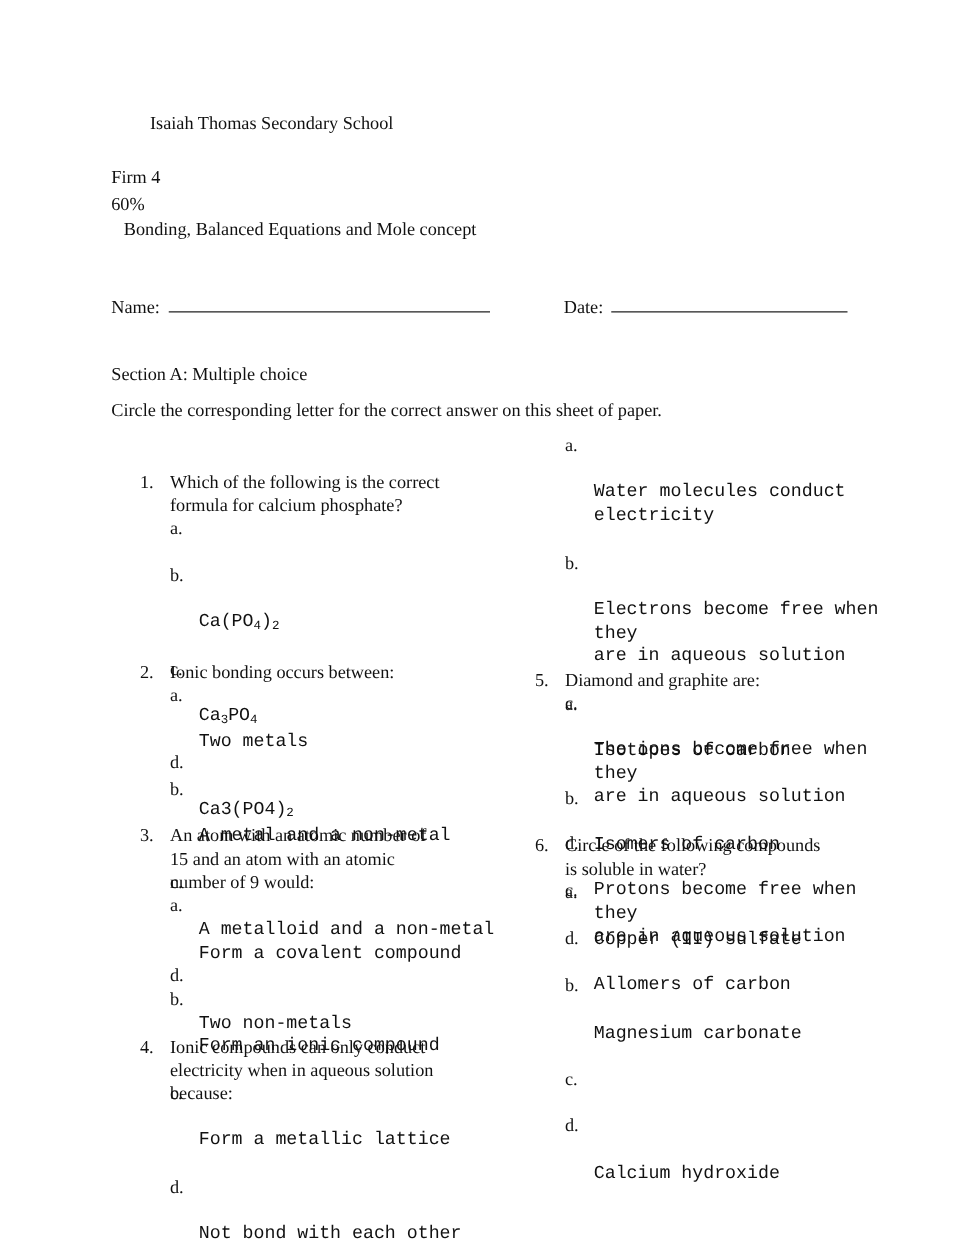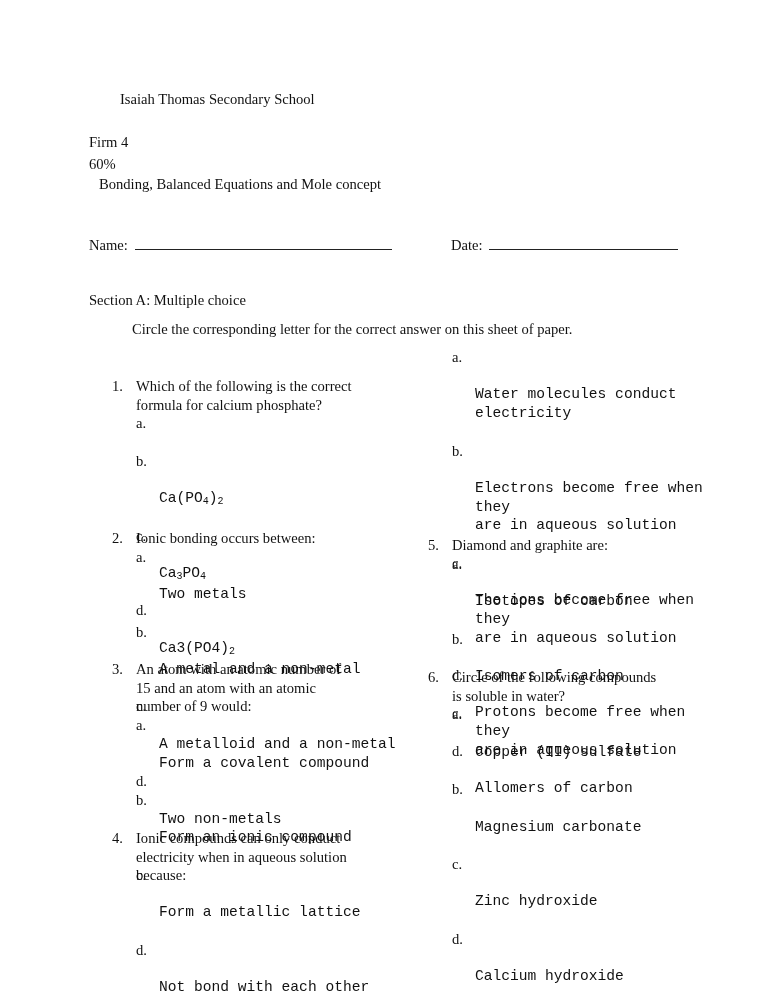--- a/index.html
+++ b/index.html
@@ -26,21 +26,21 @@
 <div class="abs" style="left:89px;top:235px;">
   <span>Name:</span>
   <span class="uline" style="width:257px;margin-left:3px;"></span>
 </div>
 <div class="abs" style="left:451px;top:235px;">
   <span>Date:</span>
   <span class="uline" style="width:189px;margin-left:3px;"></span>
 </div>
 
 <div class="abs" style="left:89px;top:291px;">Section A: Multiple choice</div>
-<div class="abs" style="left:89px;top:320px;margin-left:43px;">Circle the corresponding letter for the correct answer on this sheet of paper.</div>
+<div class="abs" style="left:89px;top:320px;">Circle the corresponding letter for the correct answer on this sheet of paper.</div>
 
 <div class="q" style="left:112px;top:377px;width:300px;">
   <span class="qnum">1.</span>
   <div class="stem">Which of the following is the correct
 formula for calcium phosphate?</div>
   <div class="opt">
     <span class="letter">a.</span>
   </div>
   <div class="opt">
     <span class="letter">b.</span>
@@ -157,19 +157,18 @@
   <div class="opt">
     <span class="letter">a.</span>
     <span class="otext">Copper (II) sulfate</span>
   </div>
   <div class="opt">
     <span class="letter">b.</span>
     <span class="otext">Magnesium carbonate</span>
   </div>
   <div class="opt">
     <span class="letter">c.</span>
-    <span class="otext">Zinc hydroxide</span>
   </div>
   <div class="opt">
     <span class="letter">d.</span>
     <span class="otext">Calcium hydroxide</span>
   </div>
 </div>
 
 </body></html>

